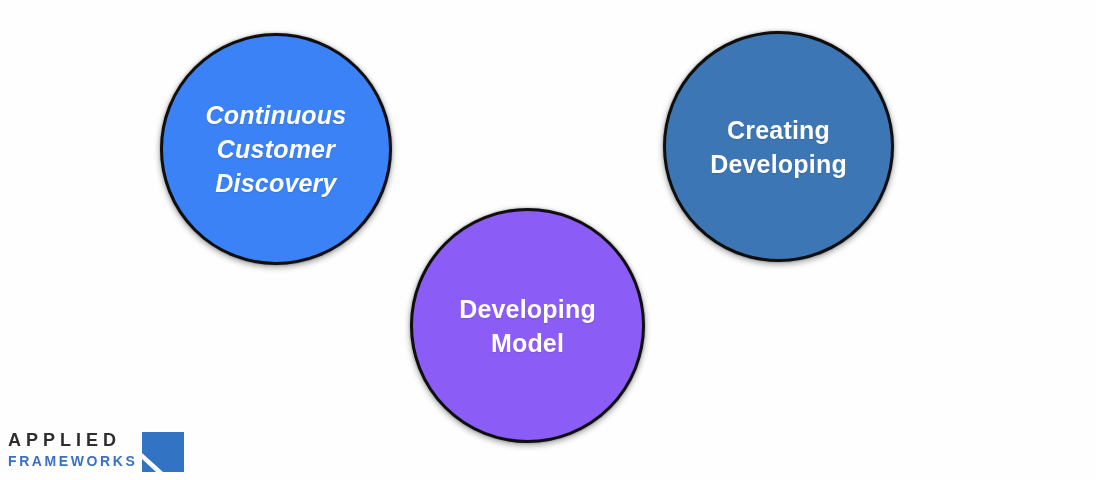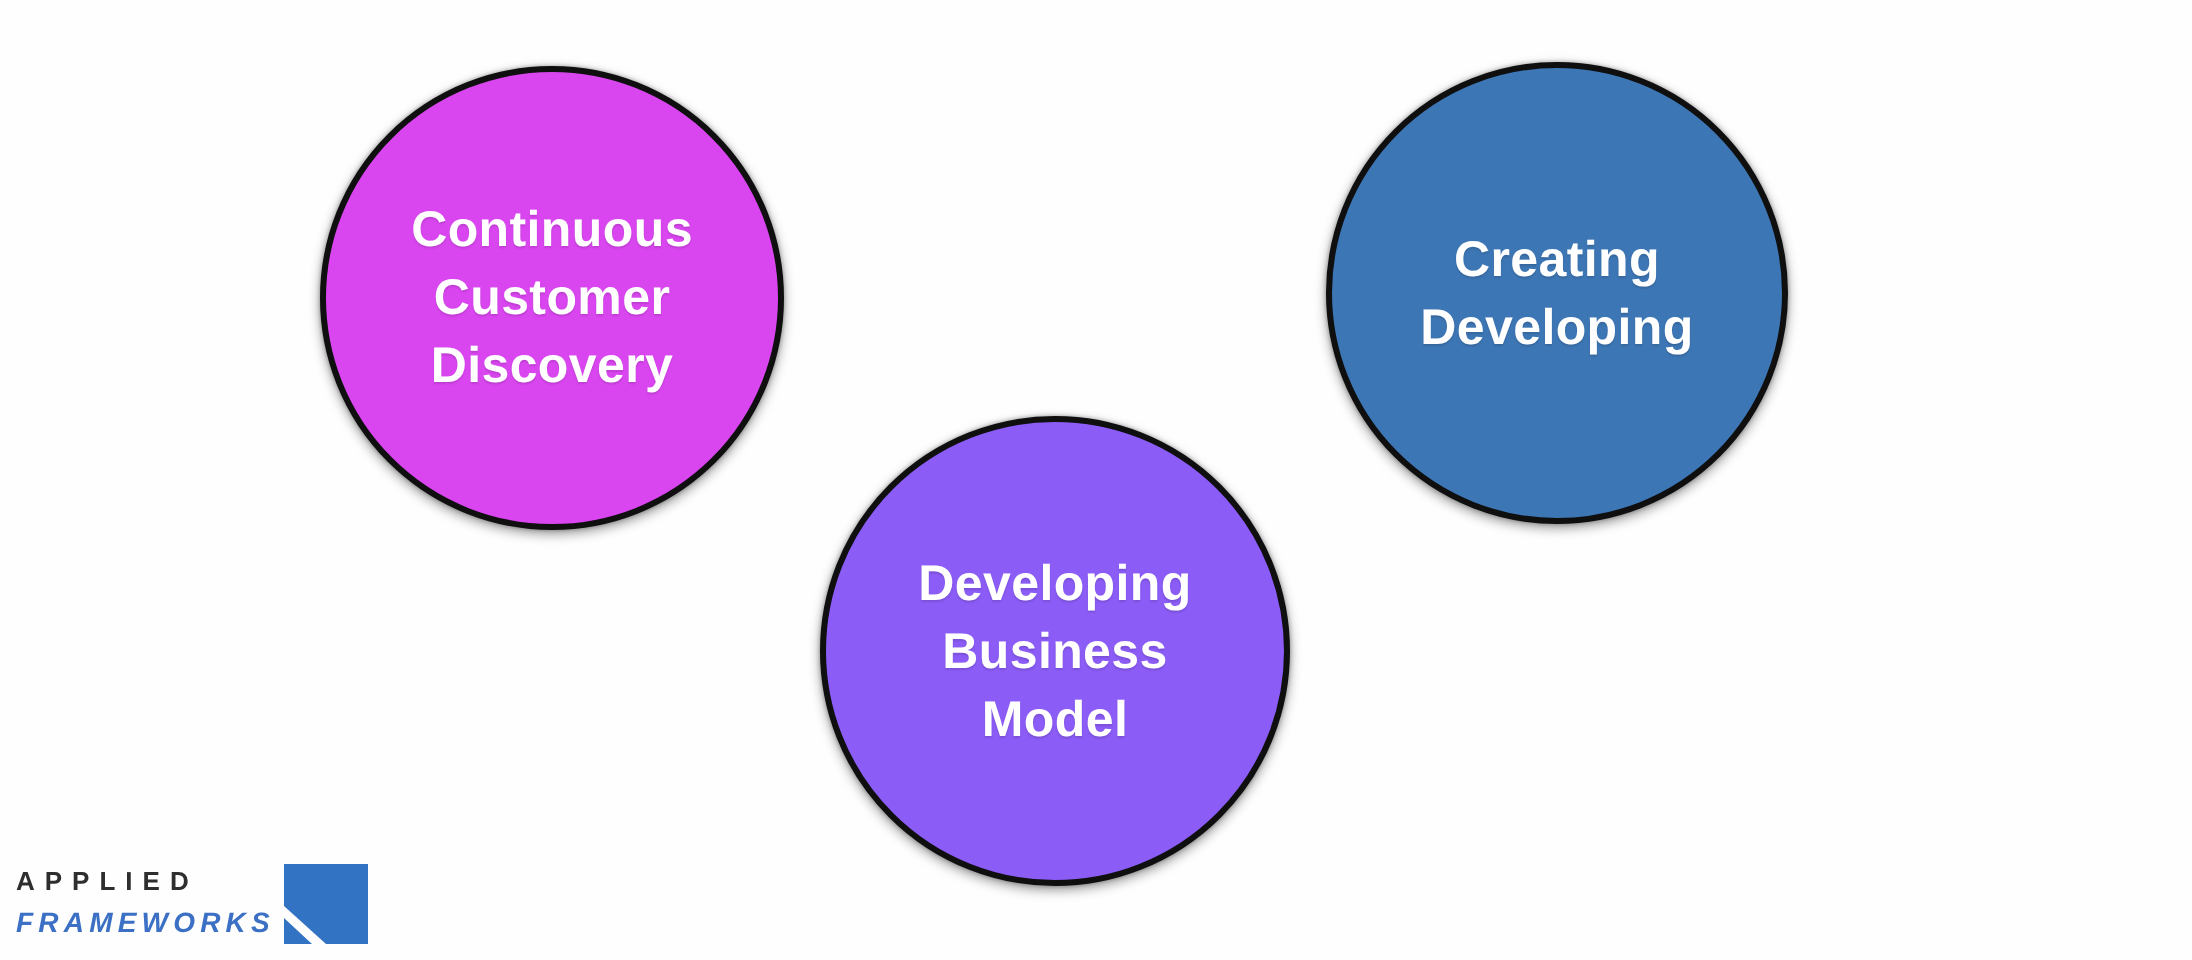--- a/index.html
+++ b/index.html
@@ -65,21 +65,21 @@
     top: 430px;
     display: flex;
     align-items: flex-start;
   }
   .logo-text {
     display: flex;
     flex-direction: column;
   }
   .logo-line1 {
     font-weight: 700;
-    font-size: 13px;
+    font-size: 18px;
     line-height: 21px;
     letter-spacing: 5px;
     white-space: nowrap;
   }
   .logo-line2 {
     font-weight: 700;
     font-size: 14px;
     line-height: 16px;
     letter-spacing: 2.6px;
     margin-top: 2px;
@@ -91,47 +91,46 @@
     margin-left: 5px;
     margin-top: 2px;
     flex: 0 0 auto;
   }
 </style>
 </head>
 <body>
 
 <div class="stage" style="background: rgb(254, 254, 254);">
 
-  <div class="circle circle-continuous-customer-discovery" style="background-color: #d946ef;">
+  <div class="circle circle-continuous-customer-discovery" style="background-color: #3b82f6; font-style: italic;">
     <div class="circle-label">
       <span>Continuous</span>
       <span>Customer</span>
       <span>Discovery</span>
     </div>
   </div>
 
   <div class="circle circle-developing-business-model" style="background-color: #8b5cf6;">
     <div class="circle-label">
       <span>Developing</span>
-      <span>Business</span>
       <span>Model</span>
     </div>
   </div>
 
   <div class="circle circle-creating-alignment" style="background-color: rgb(61, 118, 180);">
     <div class="circle-label">
       <span>Creating</span>
       <span>Developing</span>
     </div>
   </div>
 
   <div class="logo">
     <div class="logo-text">
       <div class="logo-line1" style="color: rgb(46, 46, 46);">APPLIED</div>
-      <div class="logo-line2" style="color: rgb(59, 112, 196); font-style: italic;">FRAMEWORKS</div>
+      <div class="logo-line2" style="color: rgb(59, 112, 196);">FRAMEWORKS</div>
     </div>
     <svg class="logo-mark" viewBox="0 0 42 40" xmlns="http://www.w3.org/2000/svg">
       <polygon points="0,0 42,0 42,40 21,40 0,21" fill="#3273c4"></polygon>
       <polygon points="0,27 14,40 0,40" fill="#3273c4"></polygon>
     </svg>
   </div>
 
 </div>
 
 </body></html>

